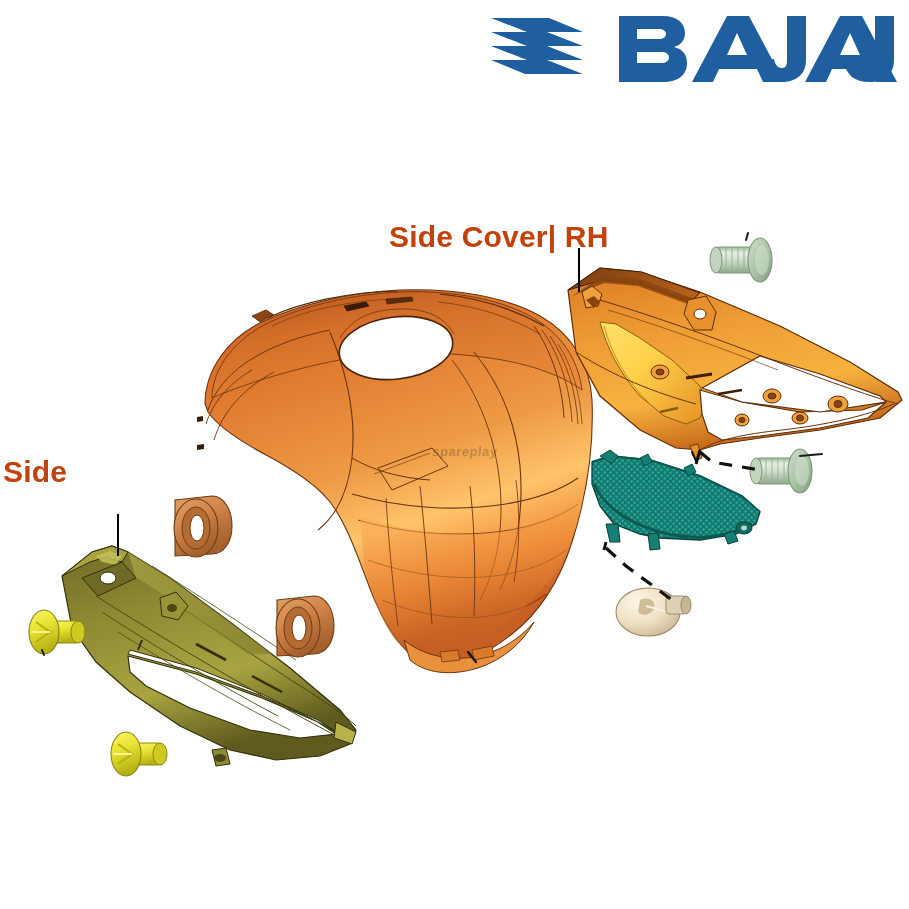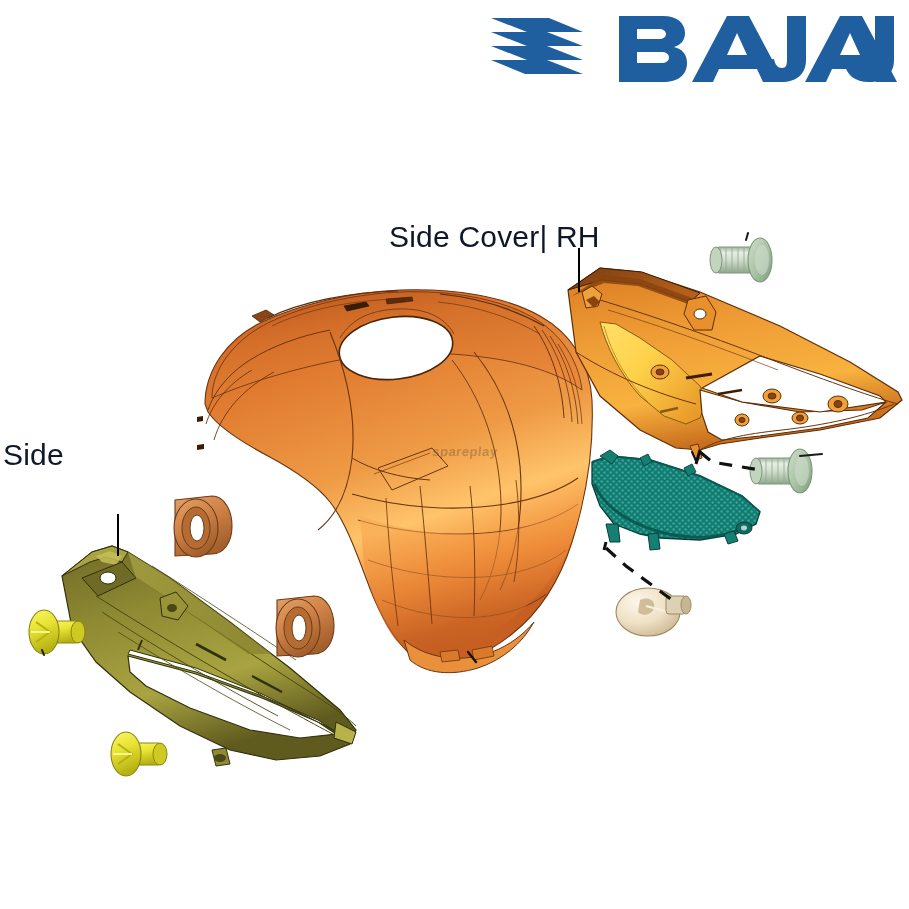--- a/index.html
+++ b/index.html
@@ -5,24 +5,24 @@
   html,body{margin:0;padding:0;background:#ffffff;}
   body{width:909px;height:909px;position:relative;overflow:hidden;
        font-family:"Liberation Sans","DejaVu Sans",sans-serif;}
   #stage{position:absolute;left:0;top:0;width:909px;height:909px;background:#fff;}
 
   
   #brand{position:absolute;left:487px;top:10px;width:410px;height:72px;}
   #brand svg{display:block;}
 
   
-  .callout{position:absolute;color:#0f172a;letter-spacing:.2px;
-           font-weight:400;white-space:pre;}
+  .callout{position:absolute;color:#c2410c;letter-spacing:.2px;
+           font-weight:700;white-space:pre;}
   #label-rh{left:389px;top:219px;font-size:30px;line-height:36px;}
-  #label-lh{left:3px;top:436px;font-size:30px;line-height:37px;}
+  #label-lh{left:3px;top:453px;font-size:30px;line-height:37px;}
   .leader{position:absolute;background:#000;width:2px;}
   #leader-rh{left:578px;top:248px;height:44px;}
   #leader-lh{left:117px;top:514px;height:42px;}
 
   
   #art{position:absolute;left:0;top:0;width:909px;height:909px;}
   #art svg{display:block;width:909px;height:909px;}
 
   
   #watermark{position:absolute;left:404px;top:440px;width:122px;height:24px;

